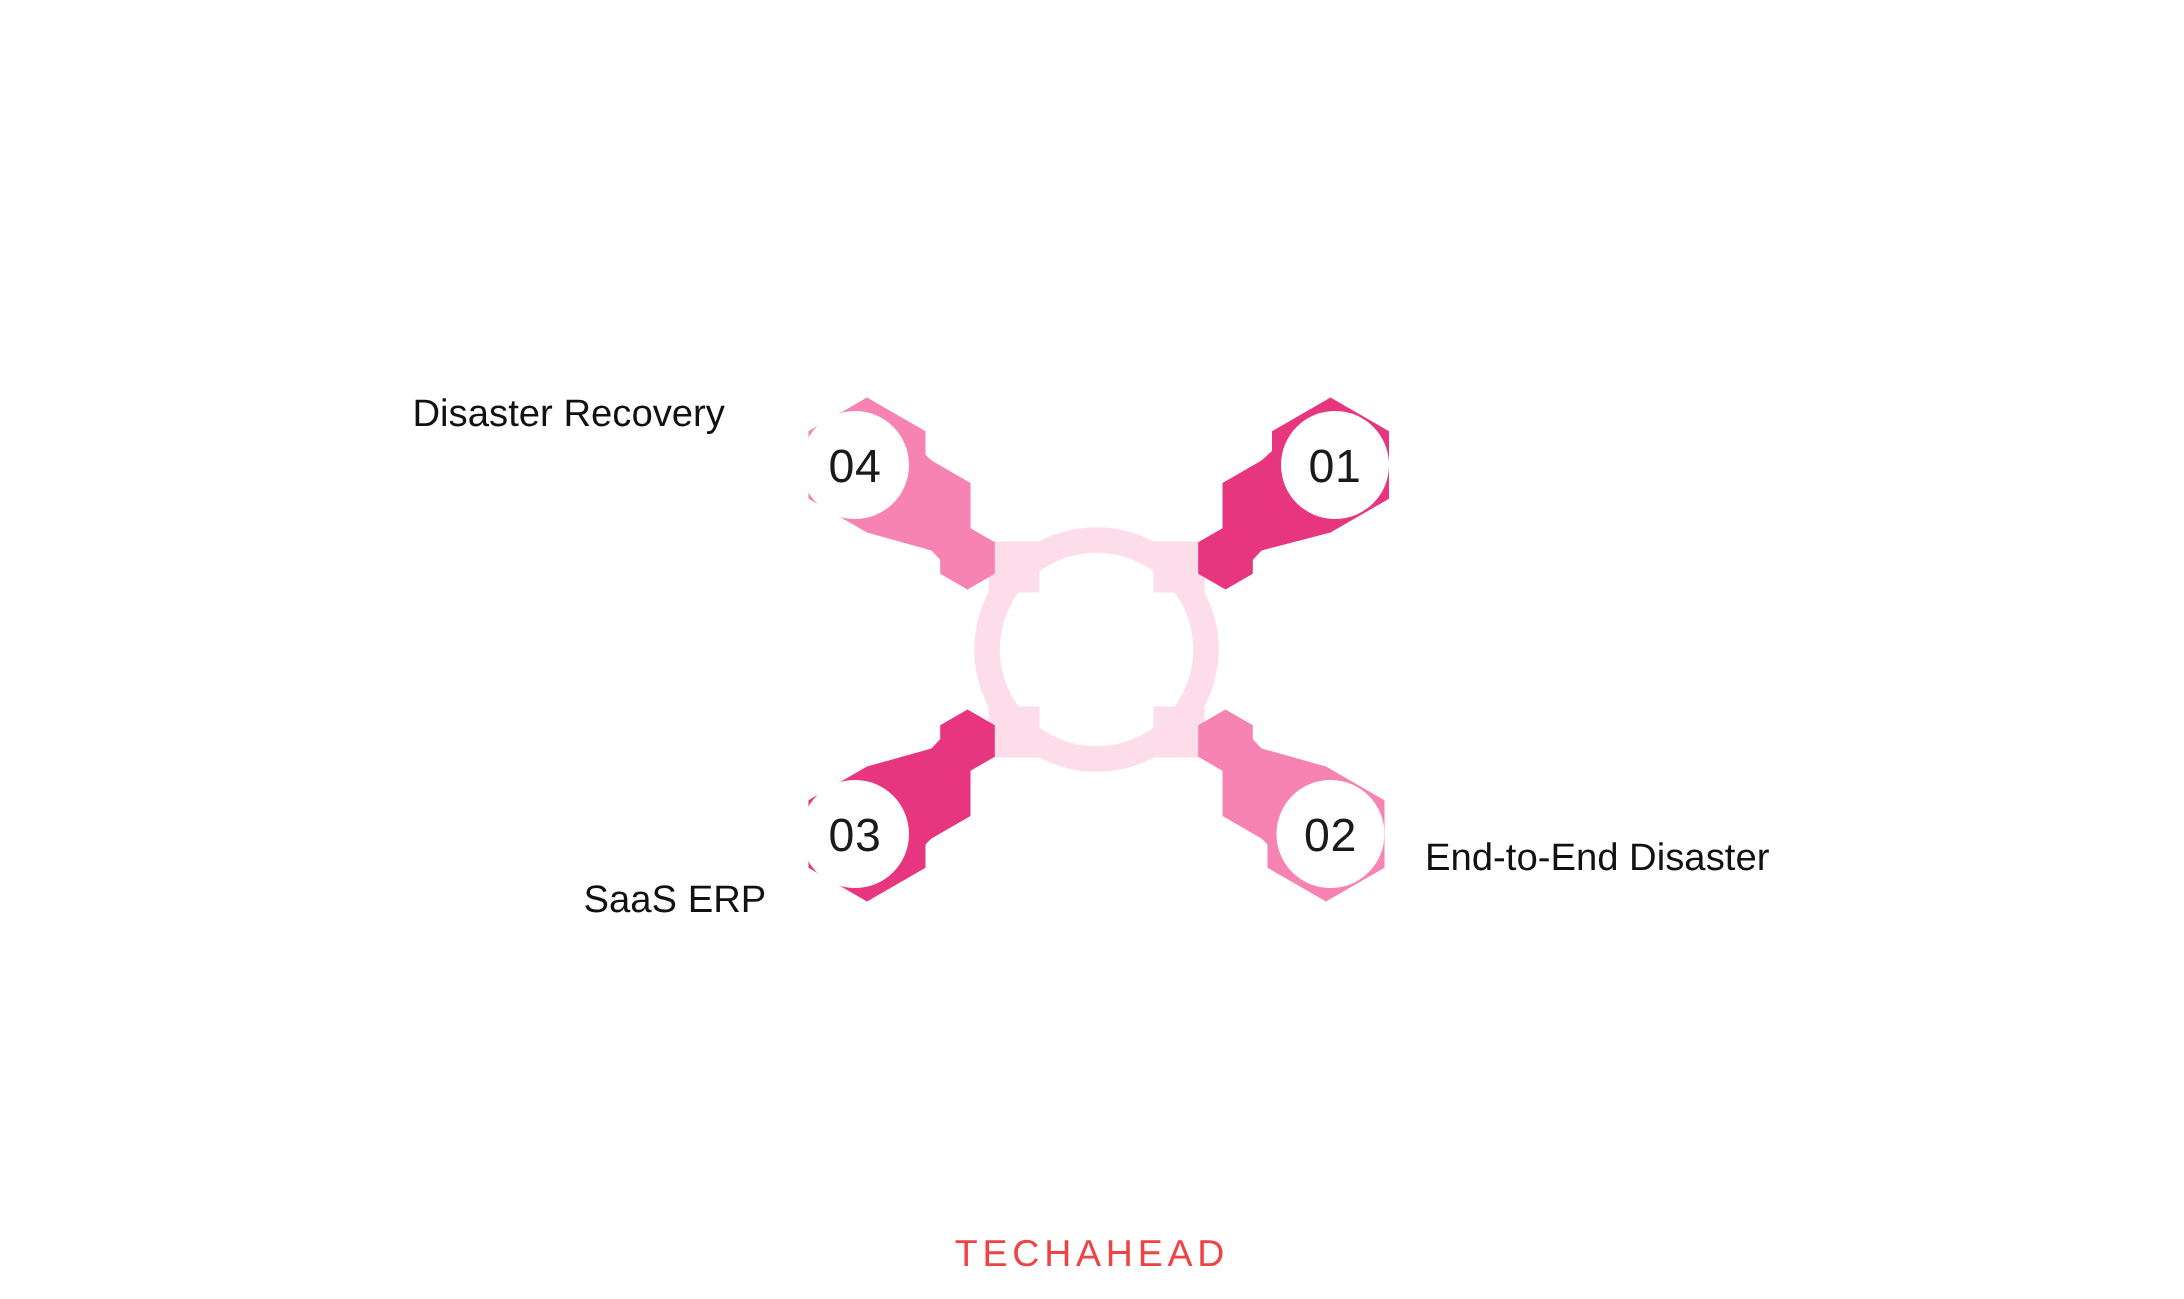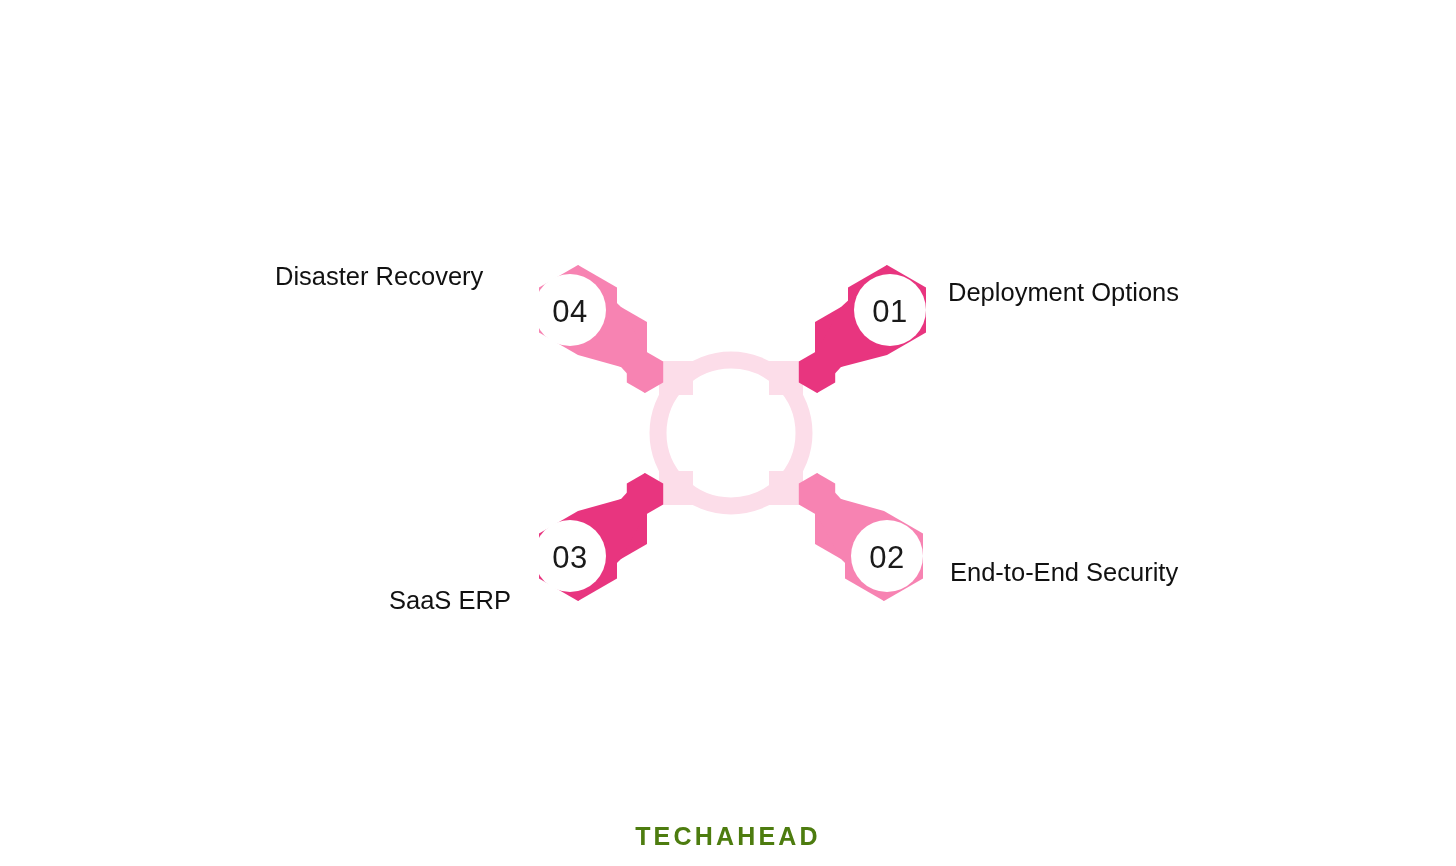--- a/index.html
+++ b/index.html
@@ -49,23 +49,23 @@
   #label-disaster-recovery   { left: 275px;  top: 264px; }
   #label-saas-erp            { left: 389px;  top: 588px; }
   #watermark {
     position: absolute;
     left: 0;
     top: 822px;
     width: 1456px;
     text-align: center;
     font-family: "Liberation Sans", sans-serif;
     font-size: 25px;
-    font-weight: bold;
+    font-weight: normal;
     letter-spacing: 3.2px;
-    color: #4d7c0f;
+    color: #ef4444;
   }
 </style>
 </head>
 <body>
 
 <div id="stage">
 
   <svg id="diagram" viewBox="0 0 1456 866" xmlns="http://www.w3.org/2000/svg">
 
     <defs>
@@ -161,23 +161,22 @@
           </g>
         <polygon points="645,351 645,393 621,367 621,307"></polygon>
         <polygon points="621,307 621,367 578,355 578,265"></polygon>
       </g>
       <circle cx="570" cy="310" r="36" fill="#ffffff"></circle>
       <text class="node-number" x="570" y="311">04</text>
     </g>
 
   </svg>
 
-  <div class="node-label label-right" id="label-deployment-options">Deployment Options</div>
 
-  <div class="node-label label-right" id="label-end-to-end-security">End-to-End Security</div>
+  <div class="node-label label-right" id="label-end-to-end-security">End-to-End Disaster</div>
 
   <div class="node-label label-left" id="label-disaster-recovery">Disaster Recovery</div>
 
   <div class="node-label label-left" id="label-saas-erp">SaaS ERP</div>
 
   <div id="watermark">TECHAHEAD</div>
 
 </div>
 
 </body></html>

